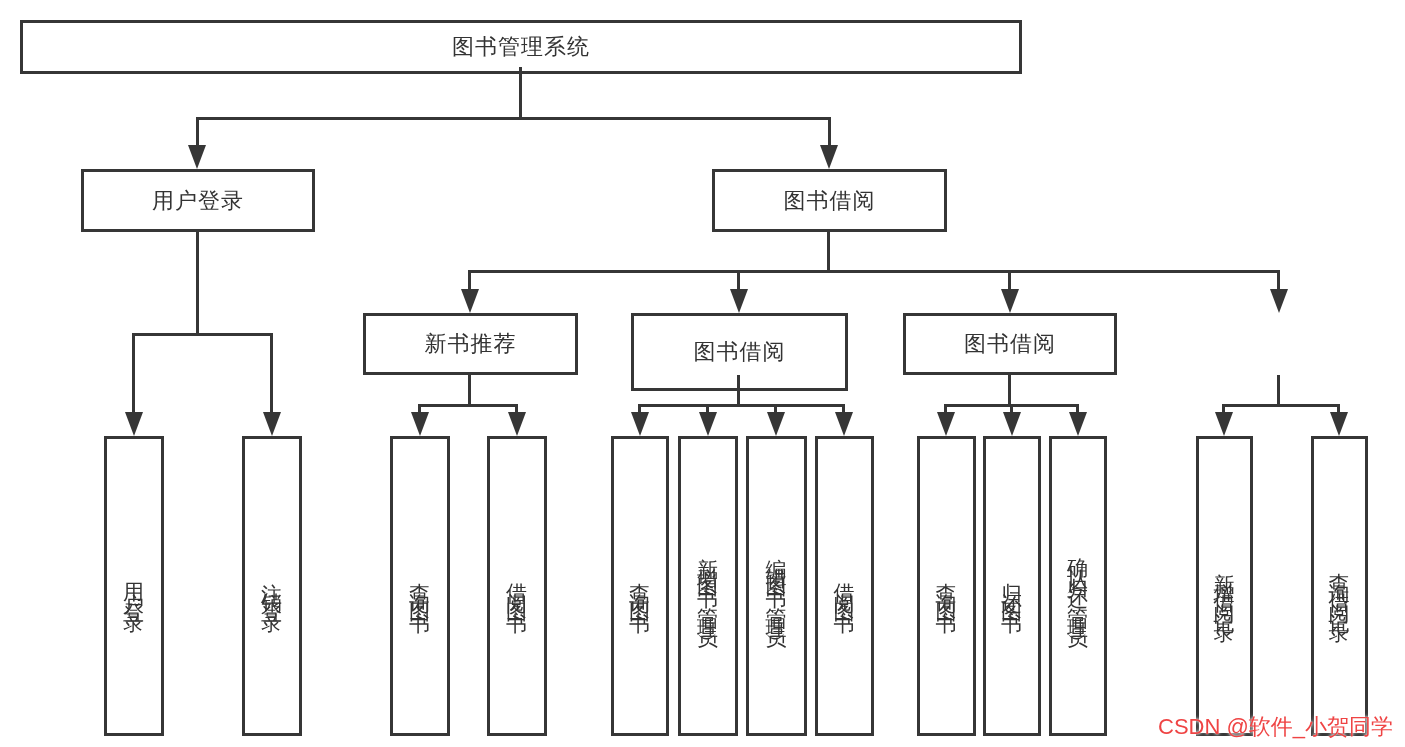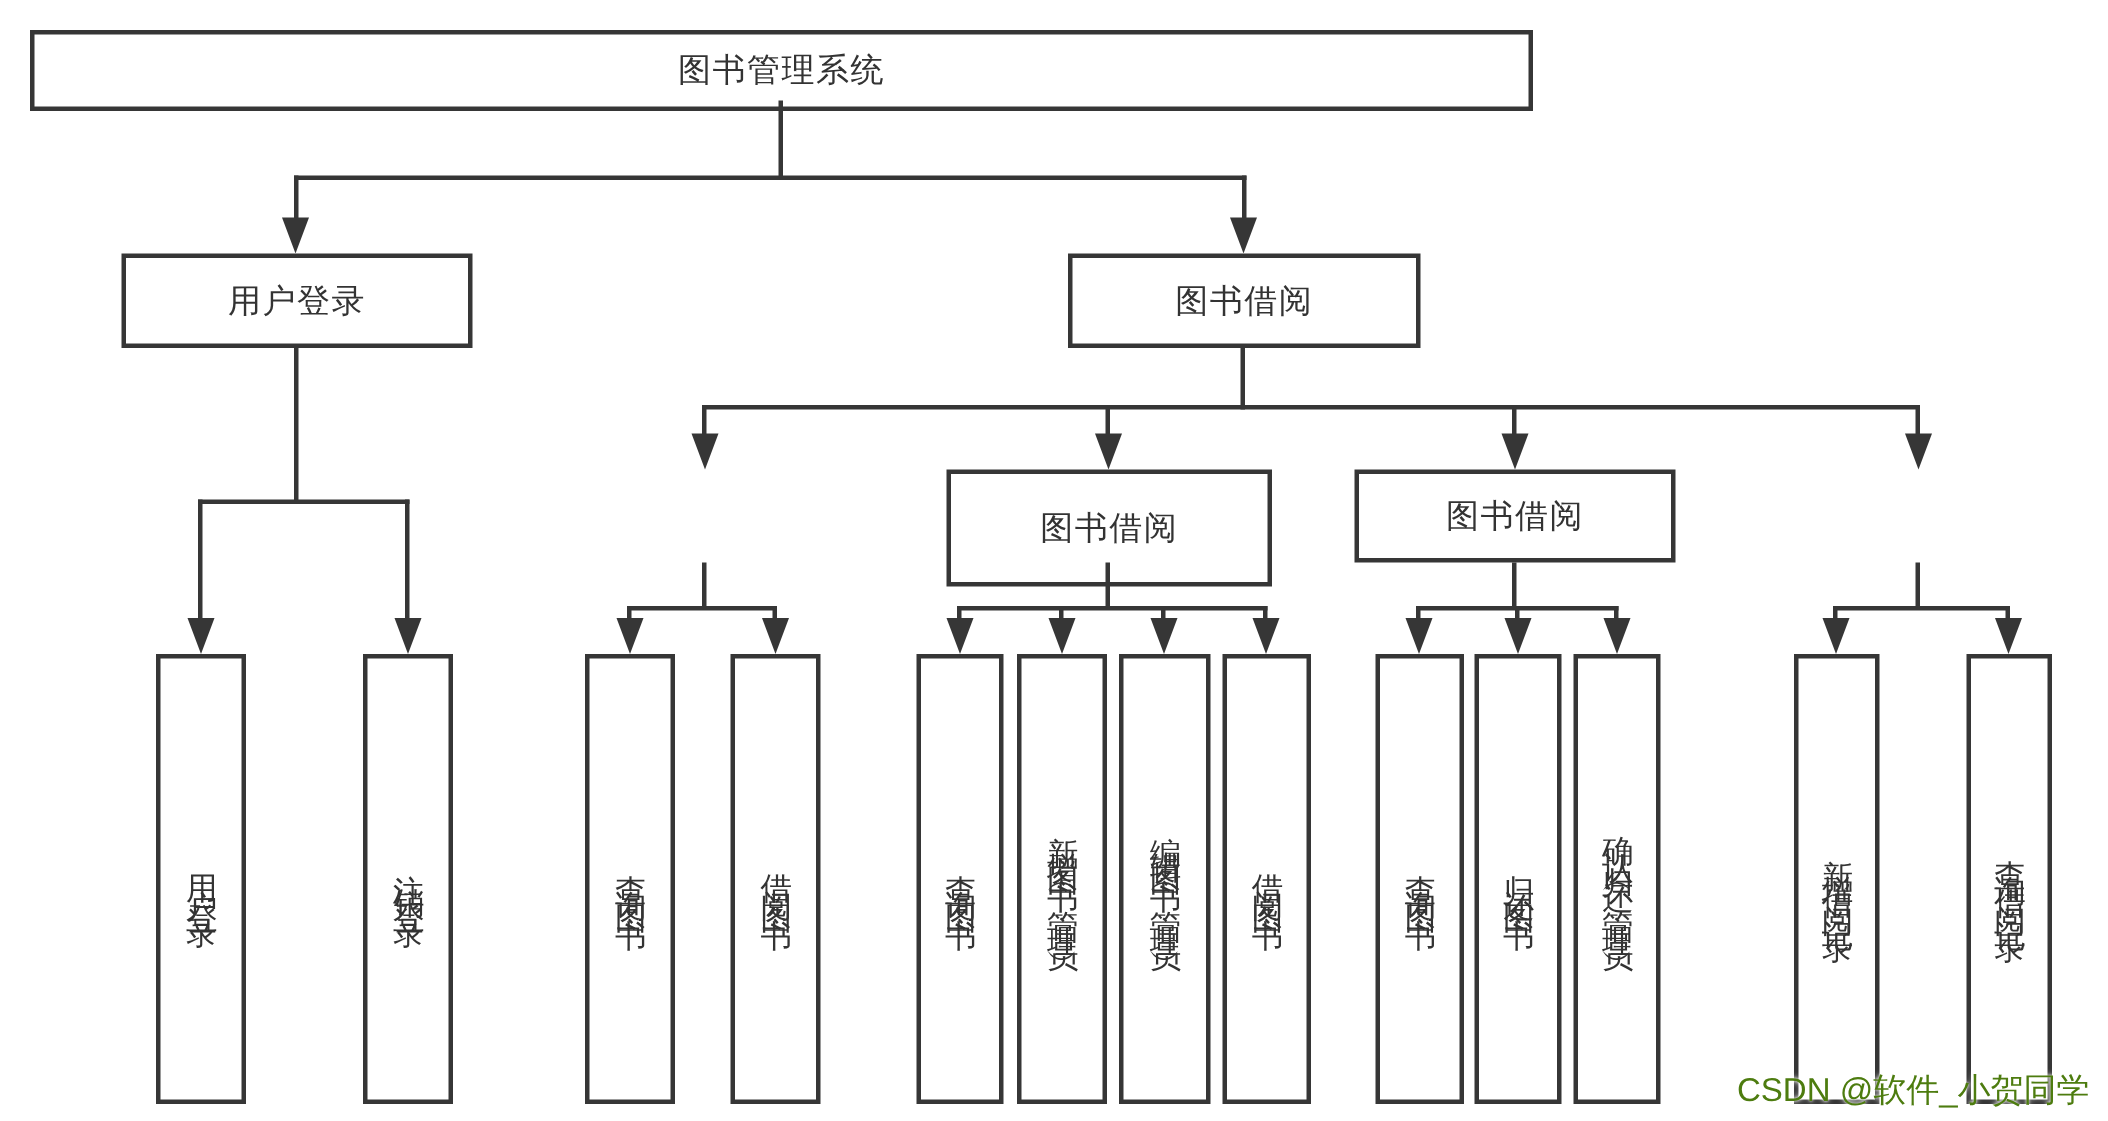--- a/index.html
+++ b/index.html
@@ -54,21 +54,21 @@
     width:0;height:0;
     border-left:9px solid transparent;
     border-right:9px solid transparent;
     border-top:24px solid var(--line);
   }
   #watermark{
     position:absolute;
     left:1158px;
     top:712px;
     font-size:22px;
-    color:#4d7c0f;
+    color:#ef4444;
     text-shadow:0 0 2px #fff,0 0 4px #fff;
     white-space:nowrap;
     z-index:10;
   }
 </style>
 </head>
 <body>
 
 <div id="chart">
 
@@ -101,20 +101,23 @@
   <div class="lh" style="left:468px;top:270px;width:812px"></div>
   <div class="lv" style="left:468px;top:270px;height:24px"></div>
   <div class="lv" style="left:737px;top:270px;height:24px"></div>
   <div class="lv" style="left:1008px;top:270px;height:24px"></div>
   <div class="lv" style="left:1277px;top:270px;height:24px"></div>
   <div class="arr" style="left:461px;top:289px"></div>
   <div class="arr" style="left:730px;top:289px"></div>
   <div class="arr" style="left:1001px;top:289px"></div>
   <div class="arr" style="left:1270px;top:289px"></div>
 
+  <div class="box h" style="left:363px;top:313px;width:215px;height:62px">
+    <span>新书推荐</span>
+  </div>
   <div class="box h" style="left:631px;top:313px;width:217px;height:78px">
     <span>图书借阅</span>
   </div>
   <div class="box h" style="left:903px;top:313px;width:214px;height:62px">
     <span>图书借阅</span>
   </div>
 
   <div class="lv" style="left:468px;top:375px;height:31px"></div>
   <div class="lh" style="left:418px;top:404px;width:100px"></div>
   <div class="lv" style="left:418px;top:404px;height:14px"></div>

